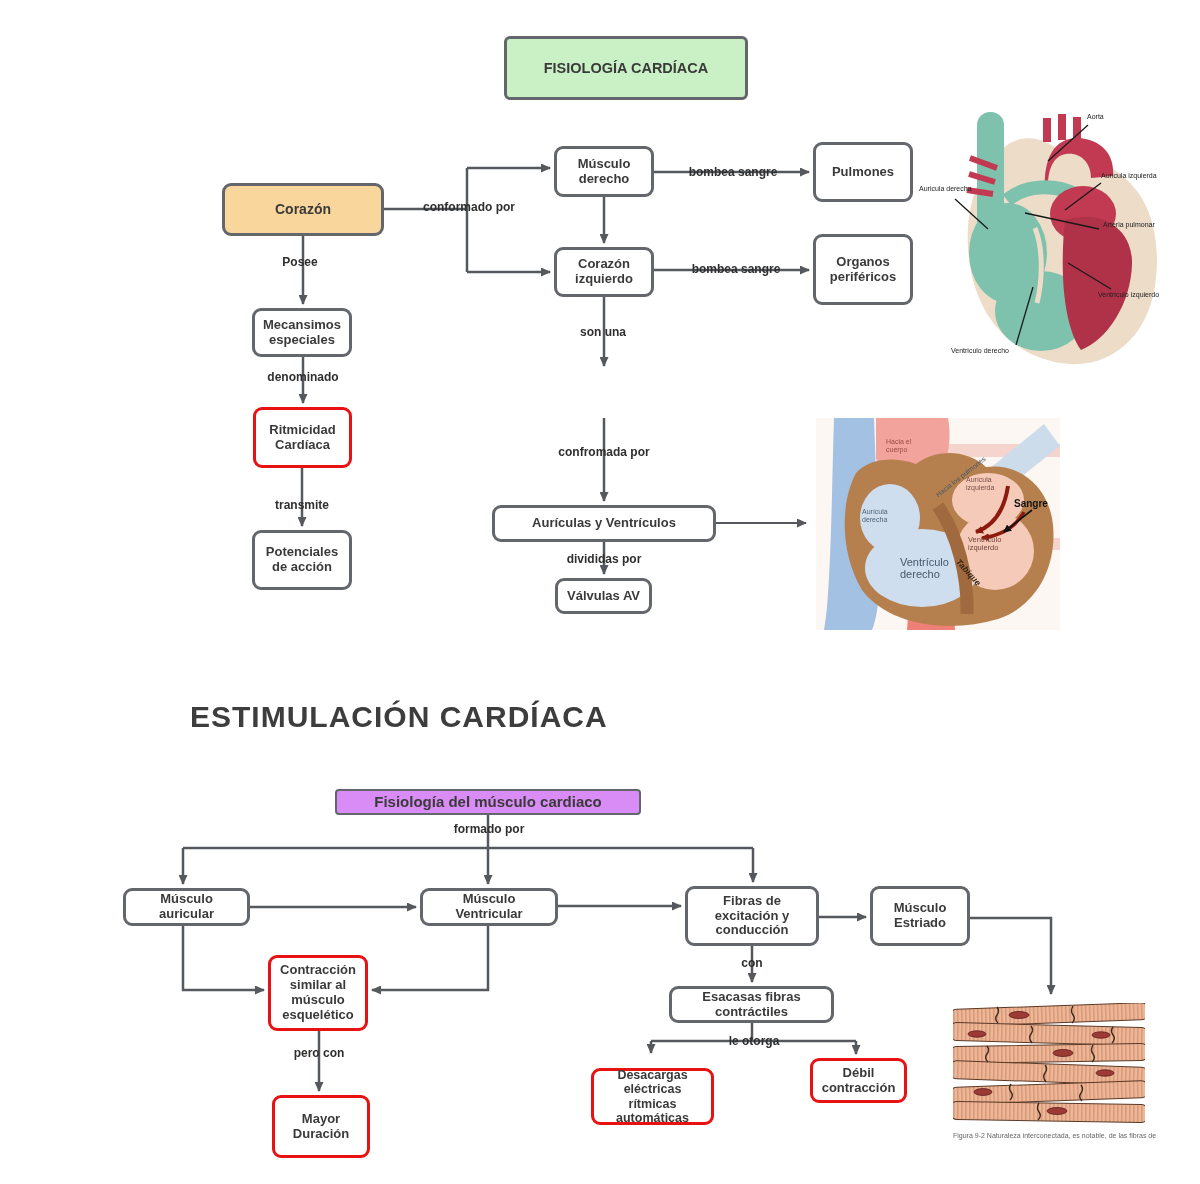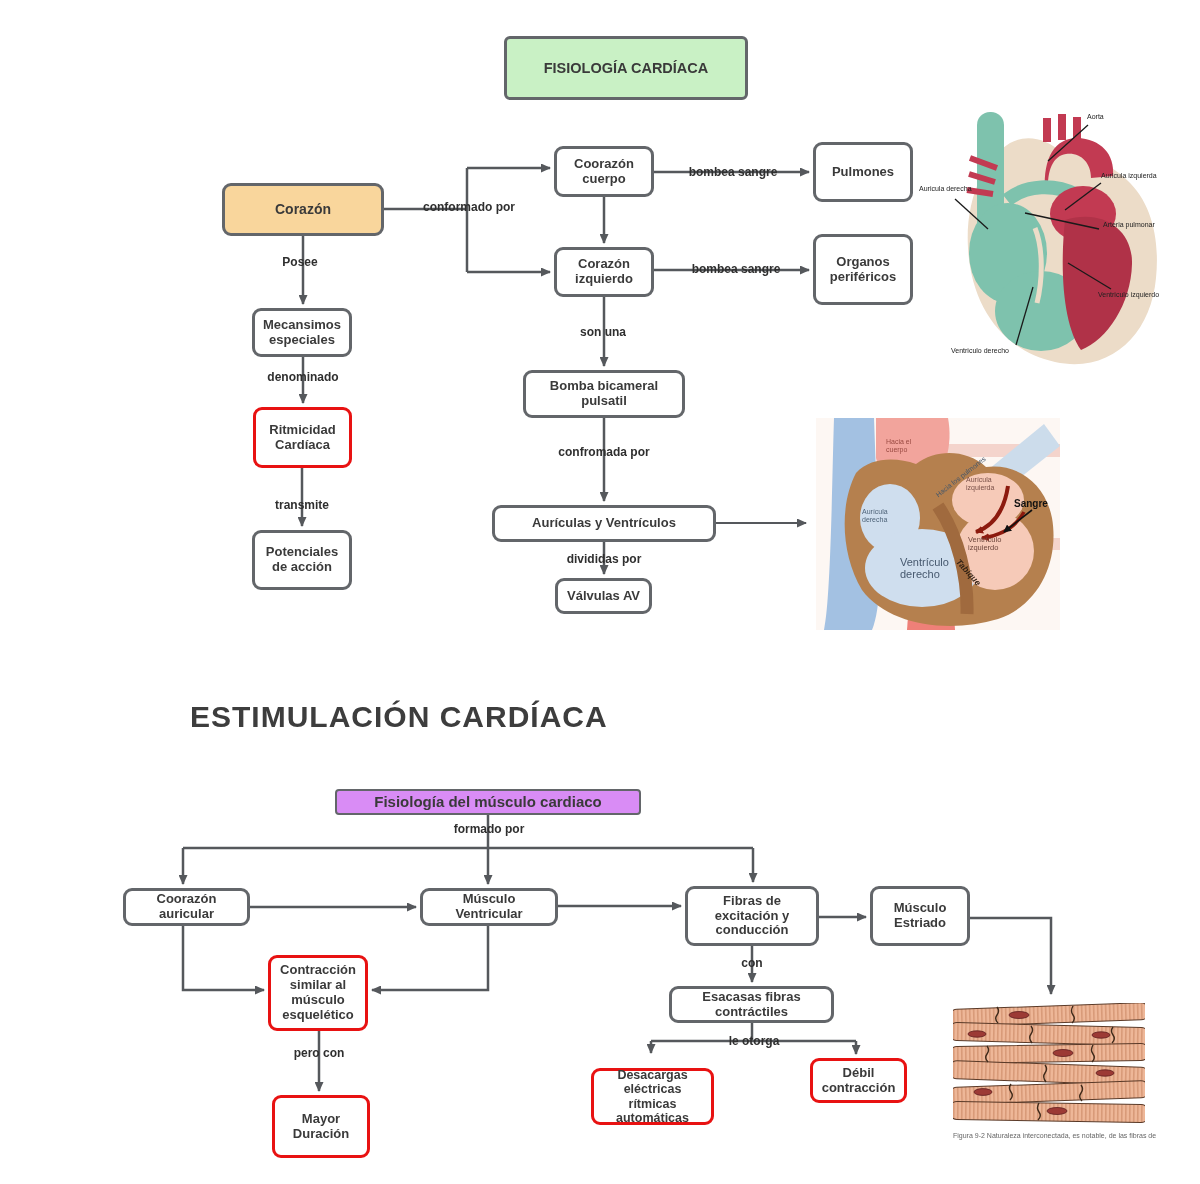--- a/index.html
+++ b/index.html
@@ -73,25 +73,24 @@
       <path d="M319,1031 V1091" marker-end="url(#arr)"></path>
       <path d="M970,918 H1051 V994" marker-end="url(#arr)"></path>
     </g>
   </svg>
 
   <div class="node green" style="left:504px;top:36px;width:244px;height:64px;">FISIOLOGÍA CARDÍACA</div>
   <div class="node orange" style="left:222px;top:183px;width:162px;height:53px;">Corazón</div>
   <div class="node" style="left:252px;top:308px;width:100px;height:49px;">Mecansimos especiales</div>
   <div class="node red" style="left:253px;top:407px;width:99px;height:61px;">Ritmicidad Cardíaca</div>
   <div class="node" style="left:252px;top:530px;width:100px;height:60px;">Potenciales de acción</div>
-  <div class="node" style="left:554px;top:146px;width:100px;height:51px;">Coorazón cuerpo</div>
+  <div class="node" style="left:554px;top:146px;width:100px;height:51px;">Músculo derecho</div>
   <div class="node" style="left:554px;top:247px;width:100px;height:50px;">Corazón izquierdo</div>
   <div class="node" style="left:813px;top:142px;width:100px;height:60px;">Pulmones</div>
   <div class="node" style="left:813px;top:234px;width:100px;height:71px;">Organos periféricos</div>
-  <div class="node" style="left:523px;top:370px;width:162px;height:48px;">Bomba bicameral pulsatil</div>
   <div class="node" style="left:492px;top:505px;width:224px;height:37px;">Aurículas y Ventrículos</div>
   <div class="node" style="left:555px;top:578px;width:97px;height:36px;">Válvulas AV</div>
 
   <div class="elabel" style="left:469px;top:207px;">conformado por</div>
   <div class="elabel" style="left:300px;top:262px;">Posee</div>
   <div class="elabel" style="left:303px;top:377px;">denominado</div>
   <div class="elabel" style="left:302px;top:505px;">transmite</div>
   <div class="elabel" style="left:733px;top:172px;">bombea sangre</div>
   <div class="elabel" style="left:736px;top:269px;">bombea sangre</div>
   <div class="elabel" style="left:603px;top:332px;">son una</div>
@@ -155,21 +154,21 @@
     <div class="flabel" style="left:150px;top:58px;width:50px;color:#7a5048;">Aurícula izquierda</div>
     <div class="flabel" style="left:198px;top:80px;font-size:10px;font-weight:bold;color:#111;">Sangre</div>
     <div class="flabel" style="left:84px;top:138px;width:60px;font-size:11px;color:#46586e;">Ventrículo derecho</div>
     <div class="flabel" style="left:152px;top:118px;width:58px;font-size:7.5px;color:#6e463c;">Ventrículo izquierdo</div>
     <div class="flabel" style="left:136px;top:150px;font-size:8.5px;font-weight:bold;font-style:italic;color:#2f2013;transform:rotate(48deg);">Tabique</div>
   </div>
 
   <div class="heading" style="left:190px;top:700px;">ESTIMULACIÓN CARDÍACA</div>
 
   <div class="node purple" style="left:335px;top:789px;width:306px;height:26px;">Fisiología del músculo cardiaco</div>
-  <div class="node" style="left:123px;top:888px;width:127px;height:38px;">Coorazón auricular</div>
+  <div class="node" style="left:123px;top:888px;width:127px;height:38px;">Músculo auricular</div>
   <div class="node" style="left:420px;top:888px;width:138px;height:38px;">Músculo Ventricular</div>
   <div class="node" style="left:685px;top:886px;width:134px;height:60px;">Fibras de excitación y conducción</div>
   <div class="node red" style="left:268px;top:955px;width:100px;height:76px;">Contracción similar al músculo esquelético</div>
   <div class="node" style="left:870px;top:886px;width:100px;height:60px;">Músculo Estriado</div>
   <div class="node red" style="left:272px;top:1095px;width:98px;height:63px;">Mayor Duración</div>
   <div class="node" style="left:669px;top:986px;width:165px;height:37px;">Esacasas fibras contráctiles</div>
   <div class="node red" style="left:591px;top:1057px;width:123px;height:57px;font-size:12.5px;margin-top:11px;">Desacargas eléctricas rítmicas automáticas</div>
   <div class="node red" style="left:810px;top:1058px;width:97px;height:45px;">Débil contracción</div>
 
   <div class="elabel" style="left:489px;top:829px;">formado por</div>

